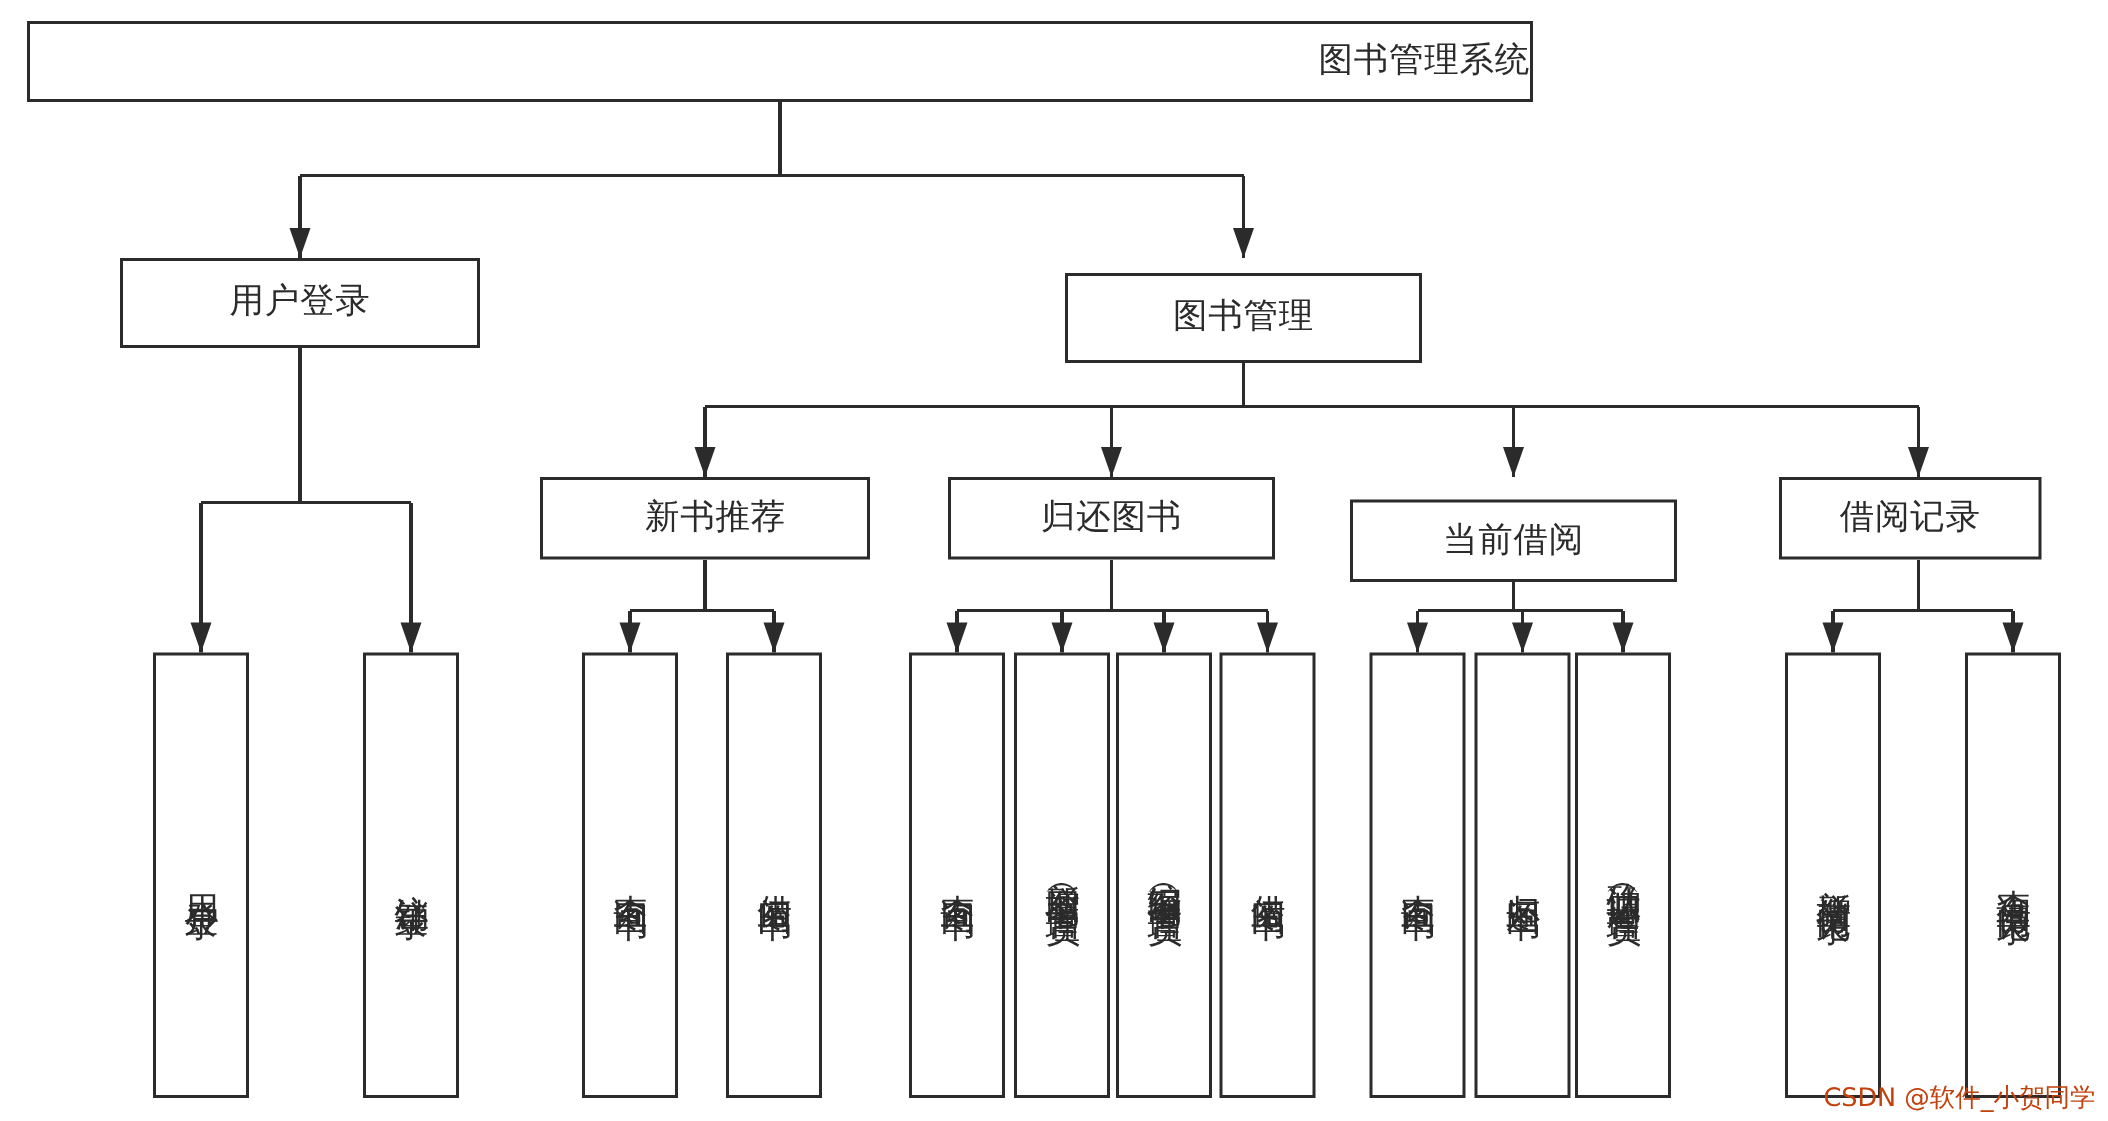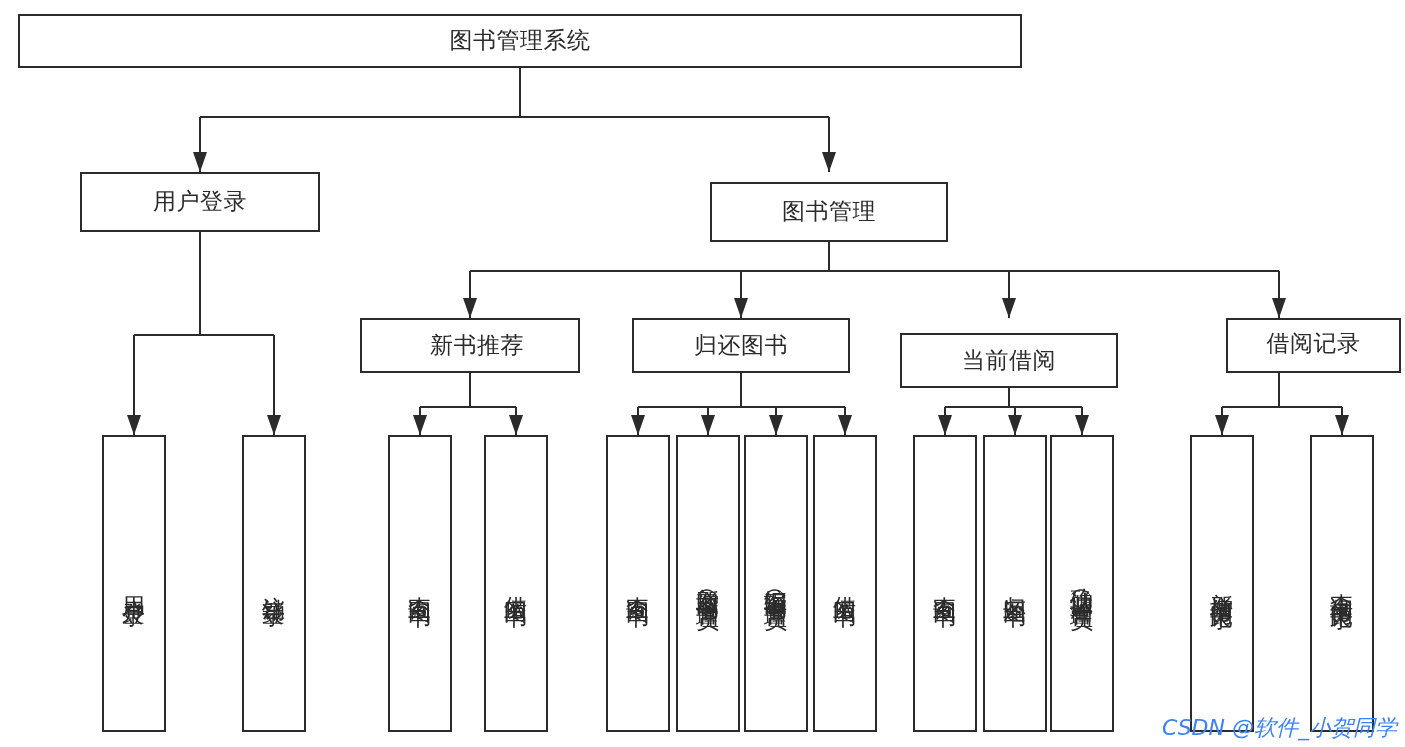--- a/index.html
+++ b/index.html
@@ -54,25 +54,24 @@
     line-height: 1.22;
     letter-spacing: 3px;
     white-space: nowrap;
     text-align: center;
   }
   .node.root .label { font-size: 23px; }
   .watermark {
     position: absolute;
     right: 8px;
     bottom: 4px;
-    font-size: 22px;
-    color: #3b82f6;
+    font-size: 17px;
+    color: #c2410c;
     white-space: nowrap;
     font-family: "DejaVu Sans", "Liberation Sans", sans-serif;
-    font-style: italic;
   }
 </style>
 </head>
 <body>
 
 <div id="diagram">
   <svg id="edges" viewBox="0 0 1405 747" xmlns="http://www.w3.org/2000/svg">
       <line x1="520" y1="68" x2="520" y2="117" stroke="#2b2b2b" stroke-width="2.5" shape-rendering="crispEdges"></line>
       <line x1="200" y1="117" x2="829" y2="117" stroke="#2b2b2b" stroke-width="2.5" shape-rendering="crispEdges"></line>
       <line x1="200" y1="117" x2="200" y2="172" stroke="#2b2b2b" stroke-width="2.5" shape-rendering="crispEdges"></line>
@@ -120,39 +119,39 @@
       <line x1="1082" y1="407" x2="1082" y2="435" stroke="#2b2b2b" stroke-width="2.5" shape-rendering="crispEdges"></line>
       <polygon points="1075,415 1089,415 1082,435" fill="#2b2b2b"></polygon>
       <line x1="1279" y1="373" x2="1279" y2="407" stroke="#2b2b2b" stroke-width="2.5" shape-rendering="crispEdges"></line>
       <line x1="1222" y1="407" x2="1342" y2="407" stroke="#2b2b2b" stroke-width="2.5" shape-rendering="crispEdges"></line>
       <line x1="1222" y1="407" x2="1222" y2="435" stroke="#2b2b2b" stroke-width="2.5" shape-rendering="crispEdges"></line>
       <polygon points="1215,415 1229,415 1222,435" fill="#2b2b2b"></polygon>
       <line x1="1342" y1="407" x2="1342" y2="435" stroke="#2b2b2b" stroke-width="2.5" shape-rendering="crispEdges"></line>
       <polygon points="1335,415 1349,415 1342,435" fill="#2b2b2b"></polygon>
     </svg>
   <div id="nodes-layer">
-      <div class="node horiz root" style="left: 18px; top: 14px; width: 1004px; height: 54px;">
+      <div class="node horiz root" style="left: 18px; top: 14px; width: 1004px; height: 54px; justify-content: flex-end;">
         <span class="label">图书管理系统</span>
       </div>
       <div class="node horiz" style="left: 80px; top: 172px; width: 240px; height: 60px;">
         <span class="label">用户登录</span>
       </div>
       <div class="node horiz" style="left: 710px; top: 172px; width: 238px; height: 60px; margin-top: 10px;">
         <span class="label">图书管理</span>
       </div>
       <div class="node horiz" style="left: 360px; top: 318px; width: 220px; height: 55px; padding-left: 14px;">
         <span class="label">新书推荐</span>
       </div>
       <div class="node horiz" style="left: 632px; top: 318px; width: 218px; height: 55px;">
         <span class="label">归还图书</span>
       </div>
       <div class="node horiz" style="left: 900px; top: 333px; width: 218px; height: 55px;">
         <span class="label">当前借阅</span>
       </div>
-      <div class="node horiz" style="left: 1226px; top: 318px; width: 175px; height: 55px; font-family: Liberation Mono, monospace;">
+      <div class="node horiz" style="left: 1186px; top: 318px; width: 175px; height: 55px;">
         <span class="label">借阅记录</span>
       </div>
       <div class="node vert" style="left: 102px; top: 435px; width: 64px; height: 297px;">
         <span class="label">用户登录</span>
       </div>
       <div class="node vert" style="left: 242px; top: 435px; width: 64px; height: 297px;">
         <span class="label">注销登录</span>
       </div>
       <div class="node vert" style="left: 388px; top: 435px; width: 64px; height: 297px;">
         <span class="label">查询图书</span>

